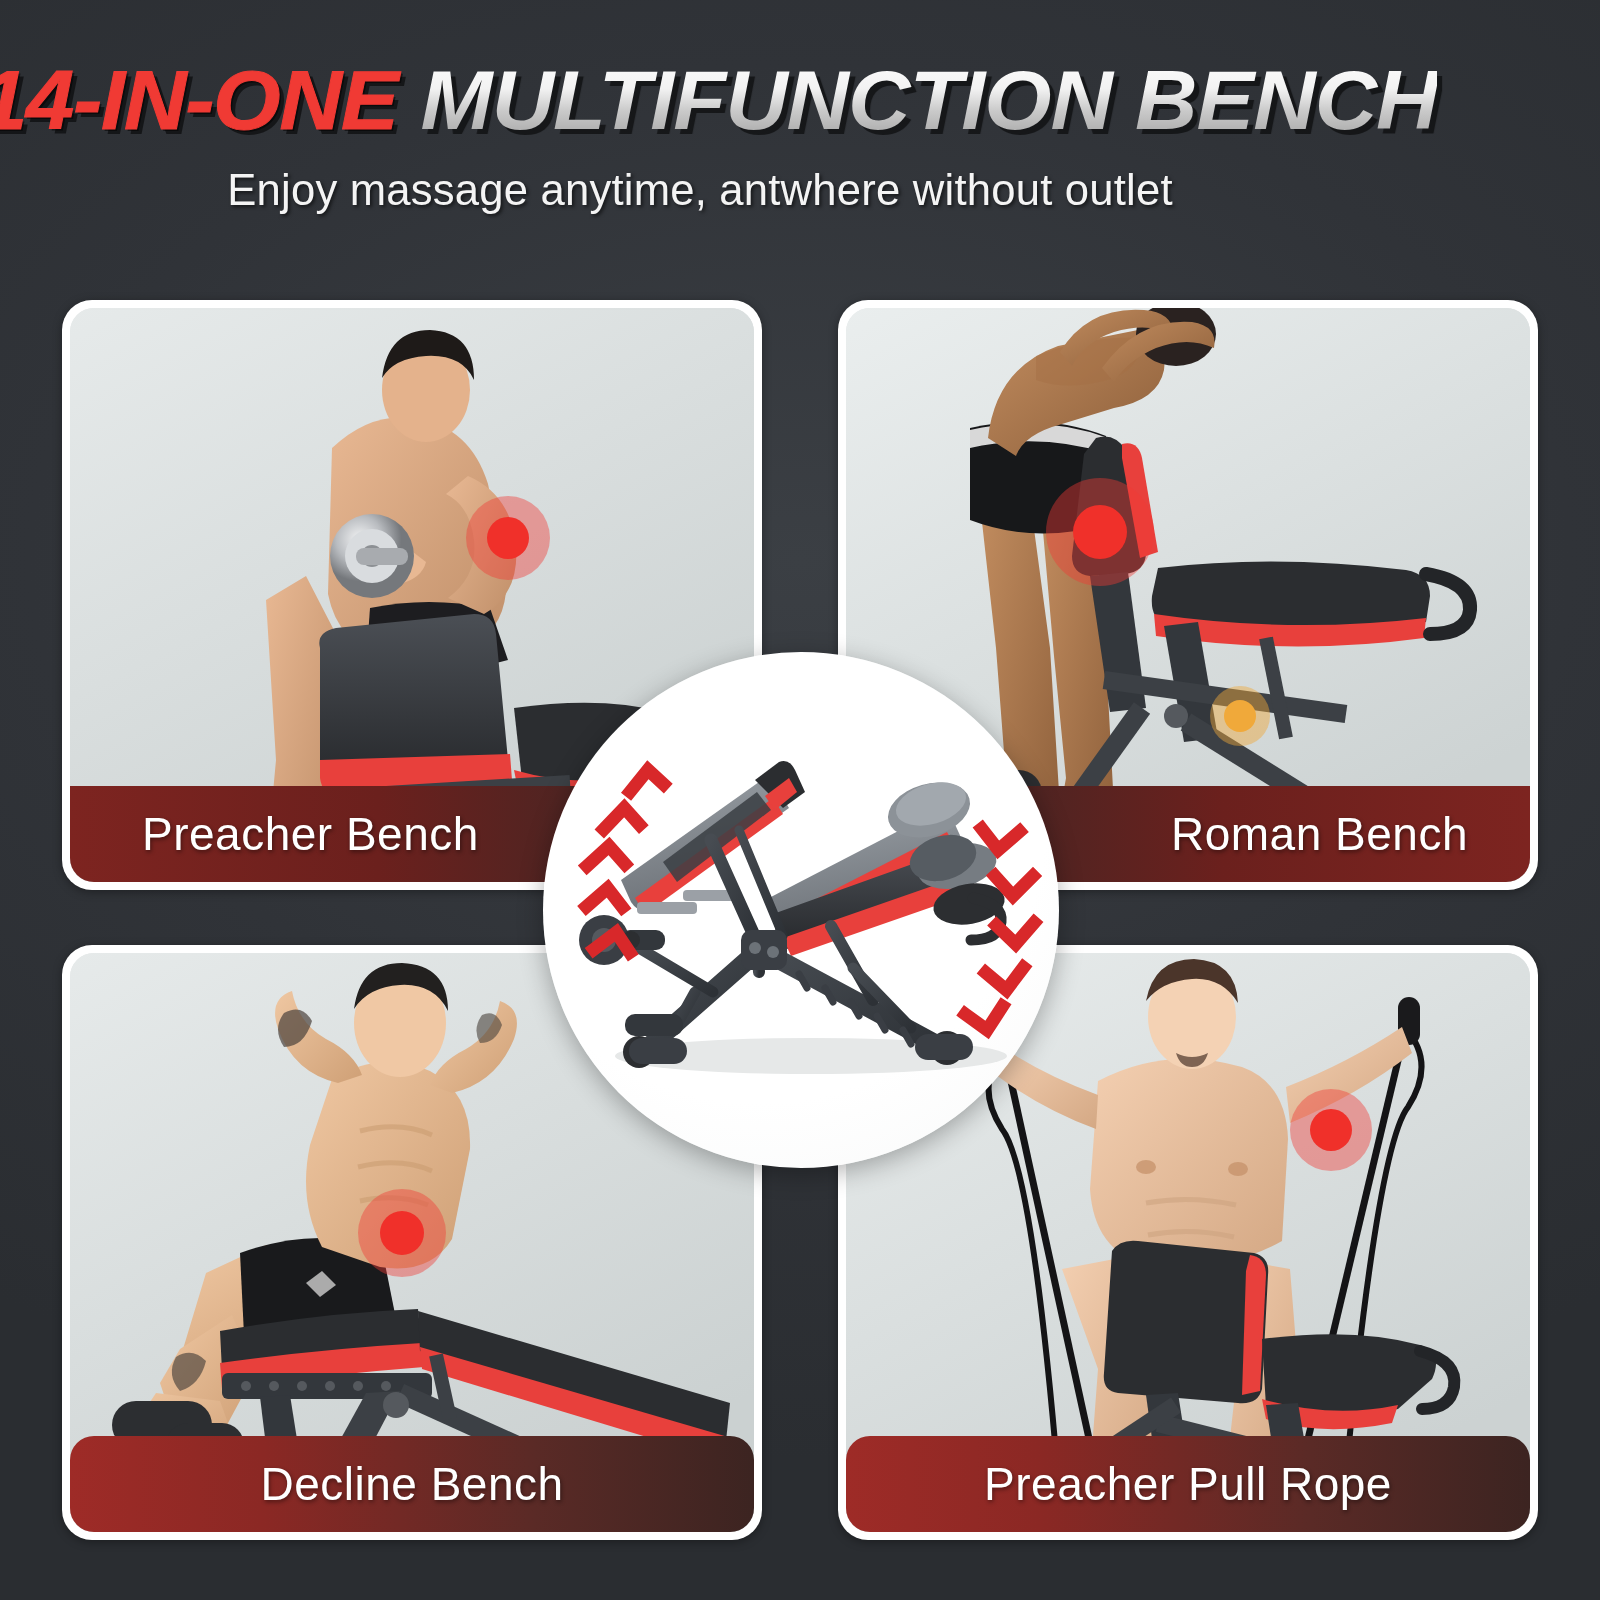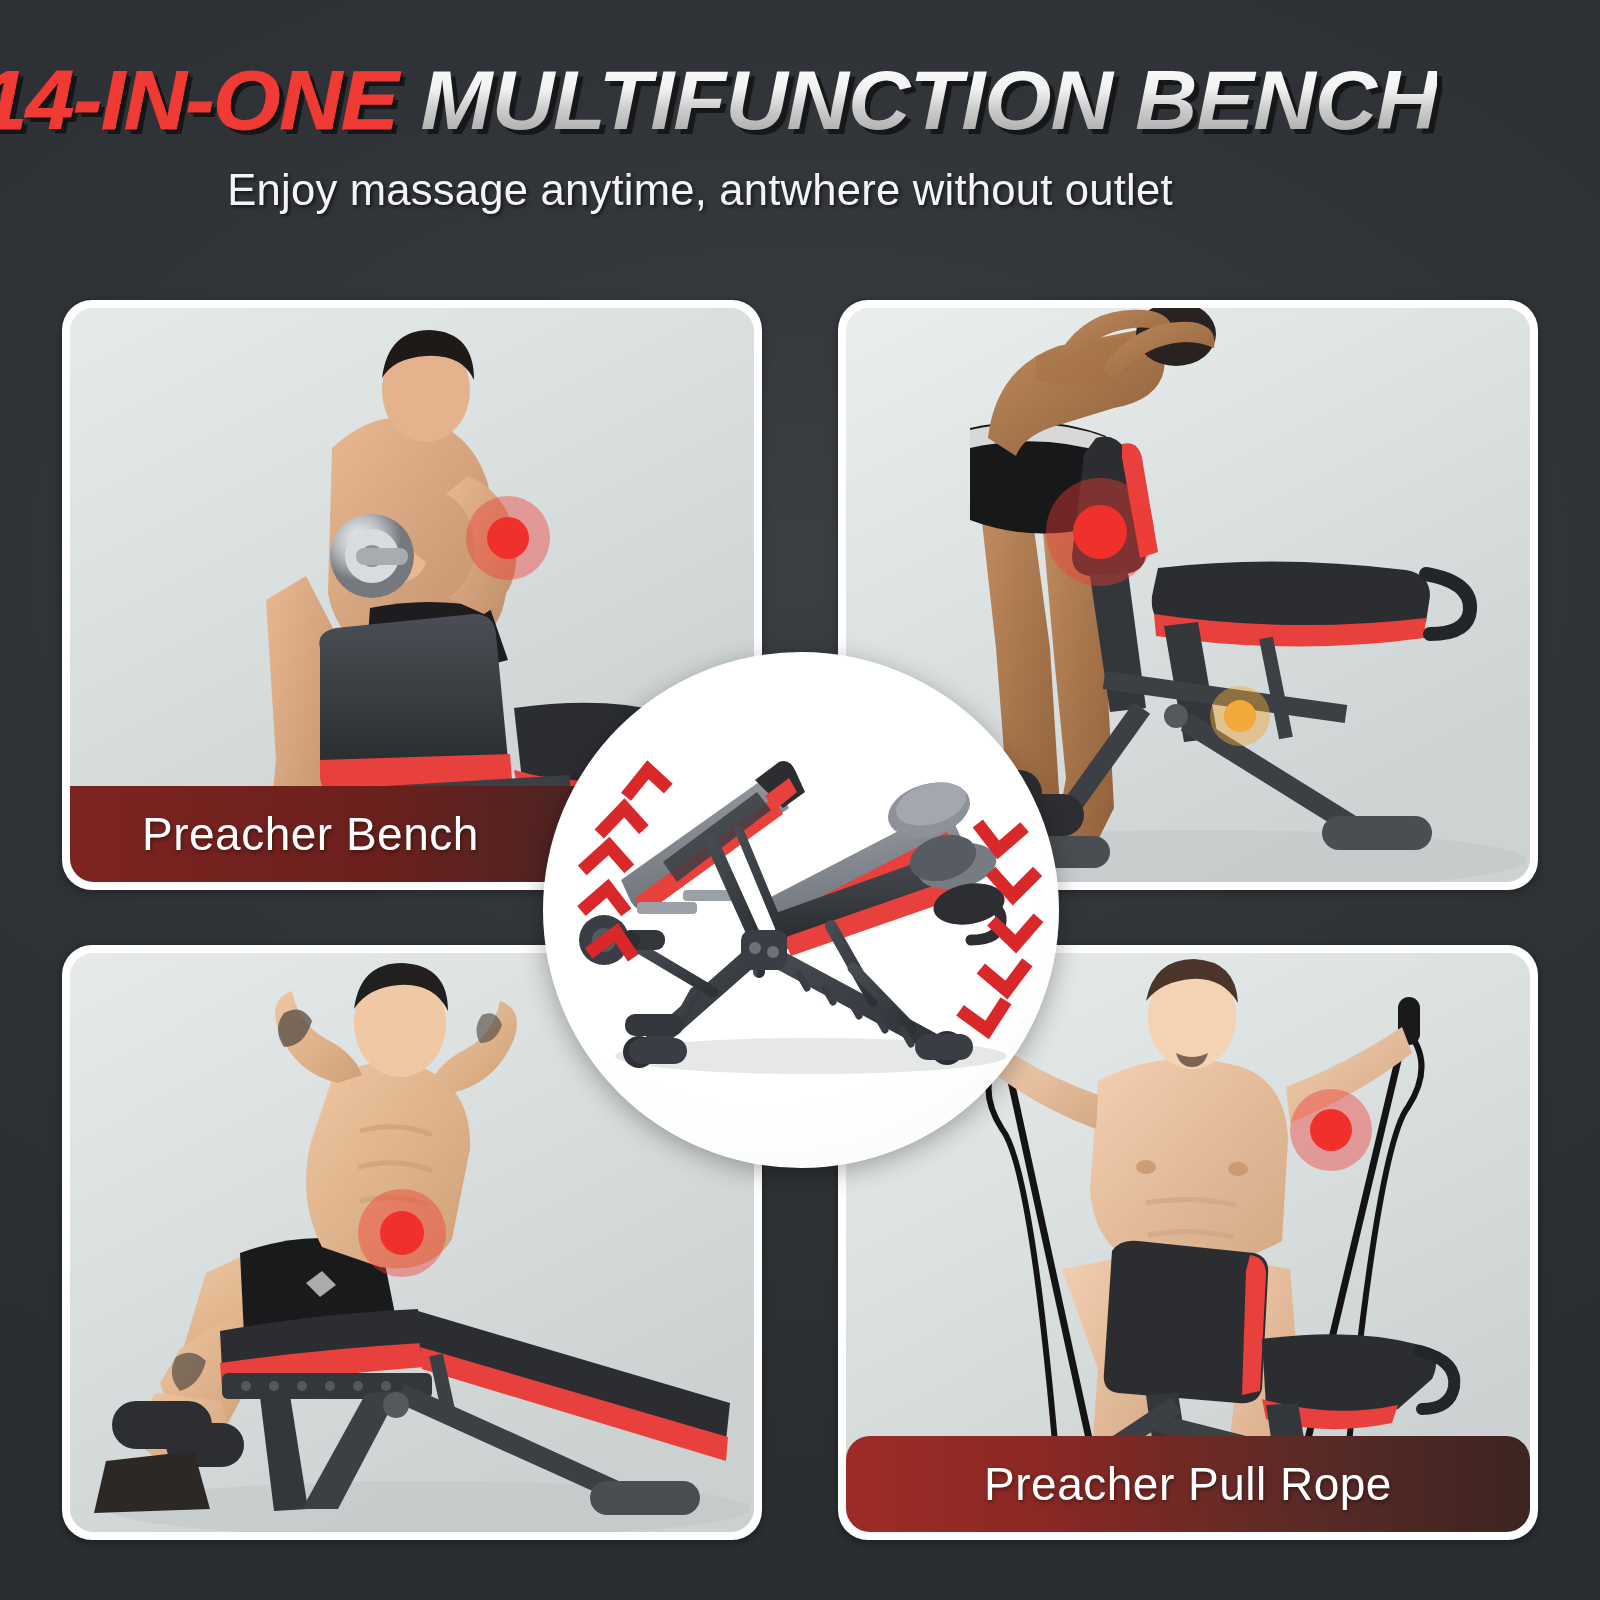--- a/index.html
+++ b/index.html
@@ -255,20 +255,23 @@
       </div>
       <div class="marker" style="left:200px; top:170px; width:108px; height:108px;">
         <div class="halo"></div>
         <div class="core" style="left:27px; top:27px; width:54px; height:54px;"></div>
       </div>
       <div class="marker" style="left:364px; top:378px; width:60px; height:60px;">
         <div class="halo" style="background:rgba(240,169,58,.45);"></div>
         <div class="core" style="left:14px; top:14px; width:32px; height:32px; background:#f0a93a;"></div>
       </div>
     </div>
+    <div class="label-bar lb-tr">
+      <span class="label-text">Roman Bench</span>
+    </div>
   </div>
 
   <div class="card bl">
     <div class="photo">
       <div class="scene">
         <svg viewBox="0 0 684 579" preserveAspectRatio="xMidYMid slice">
           <defs>
             <linearGradient id="sk3" x1="0" y1="0" x2="1" y2="1">
               <stop offset="0" stop-color="#efc7a2"></stop>
                 <stop offset="1" stop-color="#cfa076"></stop>
@@ -328,20 +331,23 @@
 
           <path d="M36 508 L124 498 L140 556 L24 560 Z" fill="#2c2825"></path>
 
           <rect x="520" y="528" width="110" height="34" rx="17" fill="#4a4e53"></rect>
         </svg>
       </div>
       <div class="marker" style="left:288px; top:236px; width:88px; height:88px;">
         <div class="halo"></div>
         <div class="core" style="left:22px; top:22px; width:44px; height:44px;"></div>
       </div>
+    </div>
+    <div class="label-bar lb-bl">
+      <span class="label-text">Decline Bench</span>
     </div>
   </div>
 
   <div class="card br">
     <div class="photo">
       <div class="scene">
         <svg viewBox="0 0 684 579" preserveAspectRatio="xMidYMid slice">
           <defs>
             <linearGradient id="sk4" x1="0" y1="0" x2="1" y2="1">
               <stop offset="0" stop-color="#f3cfb1"></stop>

